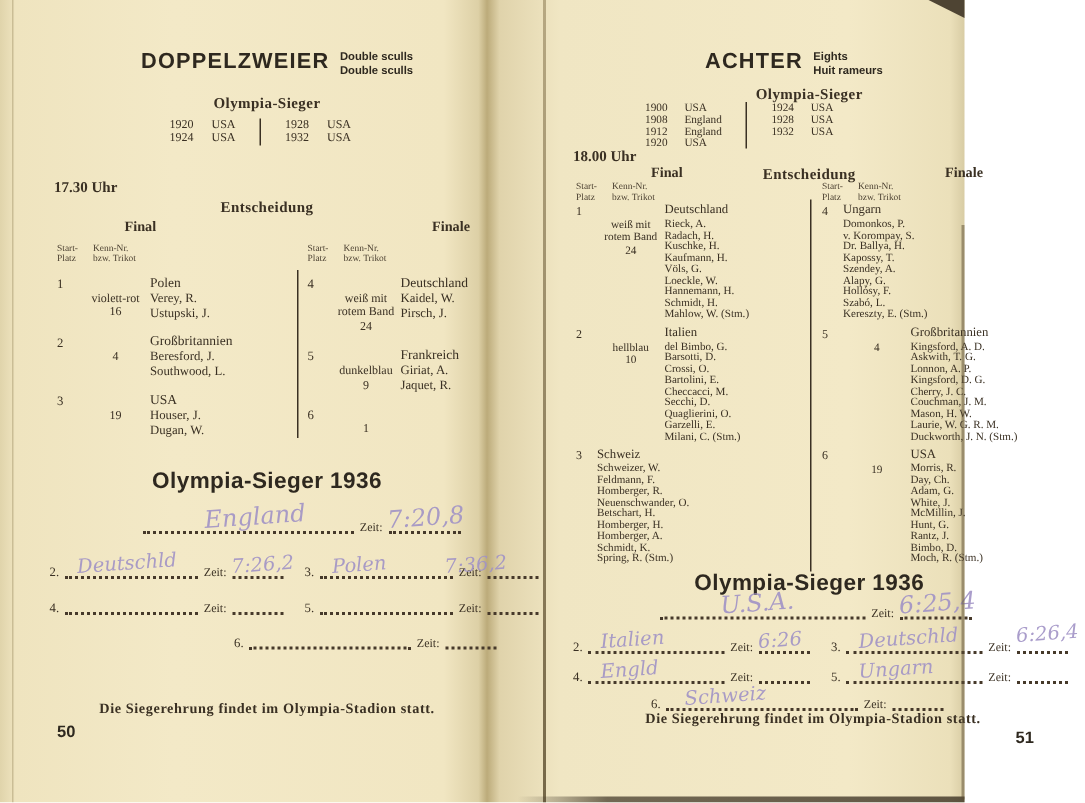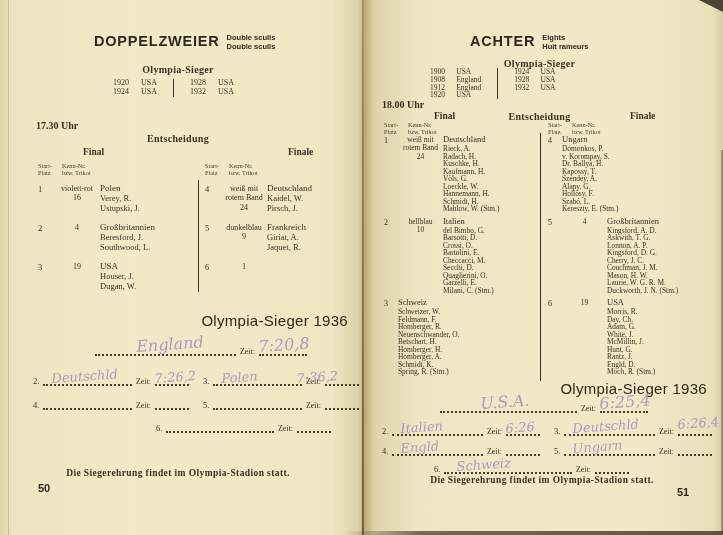--- a/index.html
+++ b/index.html
@@ -1,18 +1,18 @@
 <!DOCTYPE html>
 <html><head>
 <meta charset="utf-8">
 <style>
   *{margin:0;padding:0;box-sizing:border-box}
   html,body{background:#fff}
   body{width:723px;height:535px;overflow:hidden}
-  .scan{position:relative;width:723px;height:535px;color:#3a3023;
+  .scan{position:relative;width:643px;height:535px;color:#3a3023;
     font-family:"Liberation Serif",serif;
     background:linear-gradient(90deg,#e0d4ab 0%,#efe4bf 1.6%,#f3e9c7 18%,#f1e6c2 46%,#ddd0a6 49.6%,#bcab7a 50.5%,#e0d3ab 51.8%,#f0e6c3 58%,#f3e9c7 88%,#ebe0ba 98.5%,#d8cca4 100%)}
   .ab{position:absolute}
   .page{position:absolute;top:0;height:535px}
   #pageL{left:8px;width:352px}
   #pageR{left:372px;width:351px}
 
   
   #edge-left{left:8px;top:0;bottom:0;width:1px;background:rgba(140,122,80,.35)}
   #gutter-line{left:362px;top:0;bottom:0;width:2px;background:linear-gradient(180deg,rgba(118,99,58,.45),rgba(88,73,42,.8))}
@@ -28,32 +28,32 @@
   .years{display:flex;gap:16px;font-size:8px;line-height:1.12}
   .years .ycol div{white-space:pre}
   .ydiv{width:1px;background:#3a3023;align-self:stretch}
   .uhr{font-weight:700;font-size:10px}
   .ent-head{font-weight:700;font-size:10px;letter-spacing:.3px;text-align:center}
   .ff-label{font-weight:700;font-size:9.5px}
   .colh{display:flex;gap:10px;font-size:6.3px;line-height:1.15;white-space:pre-line;color:#4a3f30}
 
   .entry{display:flex;margin-bottom:9px}
   .e-start{width:16px;font-size:8.5px;padding-top:1px}
-  .e-trikot{width:46px;font-size:8px;text-align:center;white-space:pre-line;line-height:1.18;padding-top:1px}
+  .e-trikot{width:46px;font-size:8px;text-align:center;white-space:pre-line;line-height:1.18;padding-top:11px}
   .e-main{flex:1}
   .e-country{font-weight:400;font-size:9px;line-height:10px;margin-bottom:1px}
   .e-crew div{font-size:8.5px;line-height:9.5px}
   .small .entry{margin-bottom:4px}
   .small .e-start{width:14px;font-size:8px}
   .small .e-trikot{width:45px;font-size:7.5px;line-height:1.12}
   .small .e-country{font-size:8.5px;line-height:9px}
   .small .e-crew div{font-size:7.4px;line-height:7.5px}
   .vdiv{width:1px;background:#3a3023}
 
-  .res-head{font-family:"Liberation Sans",sans-serif;font-weight:400;font-size:15px;letter-spacing:.3px;text-align:right;color:#2e281f}
+  .res-head{font-family:"Liberation Sans",sans-serif;font-weight:700;font-size:15px;letter-spacing:.3px;text-align:center;color:#2e281f}
   .rrow{display:flex;gap:14px}
   .rslot{flex:1;display:flex;align-items:flex-end;gap:4px;font-size:8px}
   .rnum{font-size:8.5px}
   .rzeit{font-size:8px}
   .rdots{border-bottom:2px dotted #46392a;height:8px;position:relative}
   .rdots.grow{flex:1}
   .rdots.t{flex:0 0 34px}
   .rdots.tw{flex:0 0 48px}
   .hw{position:absolute;bottom:-2px;left:10%;font-family:"DejaVu Serif",serif;font-style:italic;
       font-size:13px;color:#a193c6;opacity:.9;transform:rotate(-4deg);transform-origin:0 100%;
@@ -439,21 +439,21 @@
         <div class="e-main">
           <div class="e-country">USA</div>
           <div class="e-crew">
               <div>Morris, R.</div>
               <div>Day, Ch.</div>
               <div>Adam, G.</div>
               <div>White, J.</div>
               <div>McMillin, J.</div>
               <div>Hunt, G.</div>
               <div>Rantz, J.</div>
-              <div>Engld, D.</div>
+              <div>Bimbo, D.</div>
               <div>Moch, R. (Stm.)</div>
             </div>
         </div>
       </div>
     </div>
 
     <div class="ab res-head" id="R-res-h">Olympia-Sieger 1936</div>
 
     <div class="ab rrow" id="R-res-w">
       <div class="rslot">

